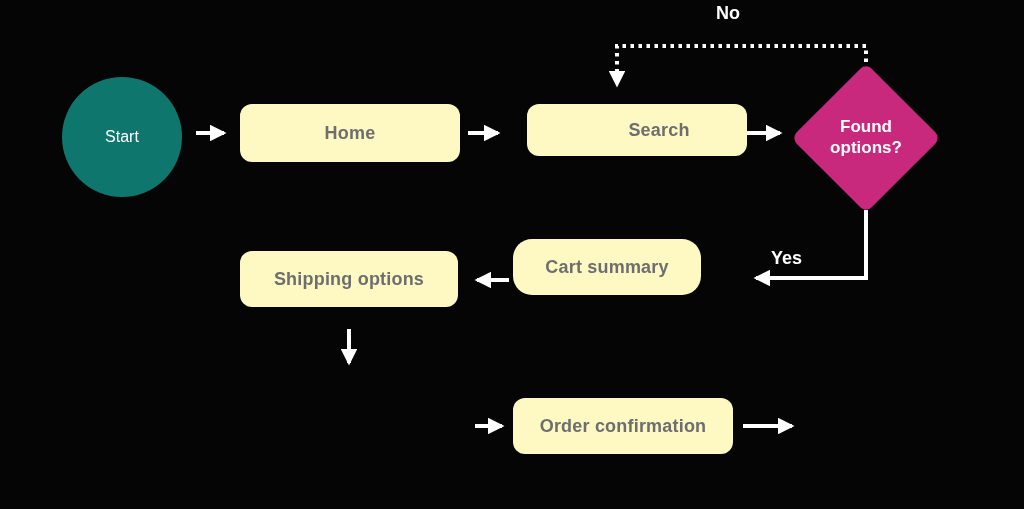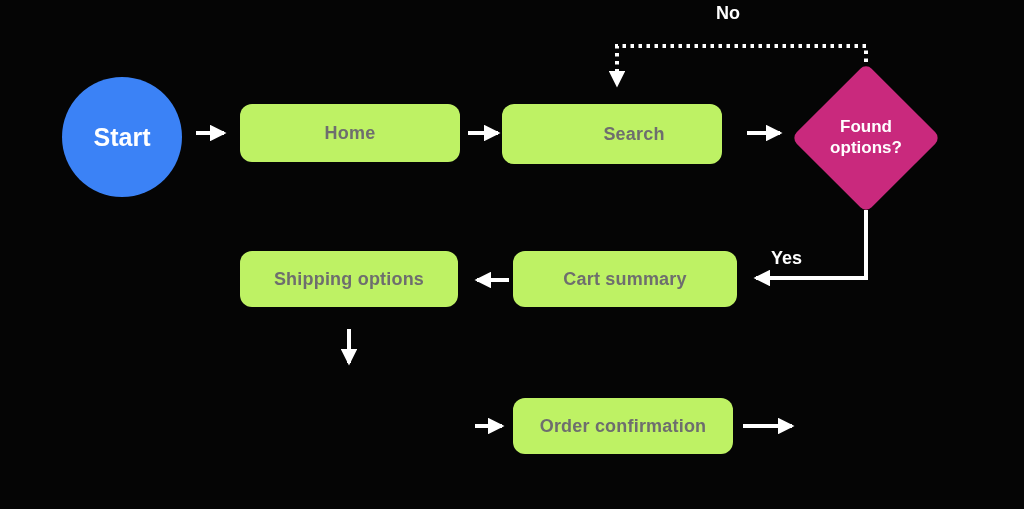--- a/index.html
+++ b/index.html
@@ -23,39 +23,39 @@
   }
   .node {
     position: absolute;
     display: flex;
     align-items: center;
     justify-content: center;
     box-sizing: border-box;
   }
   .circle {
     border-radius: 50%;
-    background: #3b82f6;
+    background: #0f766e;
     color: #ffffff;
-    font-weight: bold;
-    font-size: 25px;
+    font-weight: normal;
+    font-size: 16px;
   }
   .circle.start { left: 62px;  top: 77px;  width: 120px; height: 120px; }
   .circle.finish{ left: 807px; top: 367px; width: 118px; height: 118px; }
   .box {
-    background: #bef264;
+    background: #fef9c3;
     border-radius: 12px;
     color: #6E6E6E;
     font-weight: bold;
     font-size: 18px;
     letter-spacing: 0.2px;
   }
   .box.home     { left: 240px; top: 104px; width: 220px; height: 58px; }
-  .box.search   { left: 502px; top: 104px; width: 220px; height: 60px; padding-left: 44px; }
+  .box.search   { left: 527px; top: 104px; width: 220px; height: 52px; padding-left: 44px; }
   .box.shipping { left: 240px; top: 251px; width: 218px; height: 56px; }
-  .box.cart     { left: 513px; top: 251px; width: 224px; height: 56px; }
+  .box.cart     { left: 513px; top: 239px; width: 188px; height: 56px; border-radius: 19px; }
   .box.billing  { left: 240px; top: 398px; width: 218px; height: 56px; }
   .box.order    { left: 513px; top: 398px; width: 220px; height: 56px; }
   .diamond-wrap {
     position: absolute;
     left: 791px; top: 62px;
     width: 150px; height: 151px;
   }
   .diamond-shape {
     position: absolute;
     left: 22px; top: 23px;

